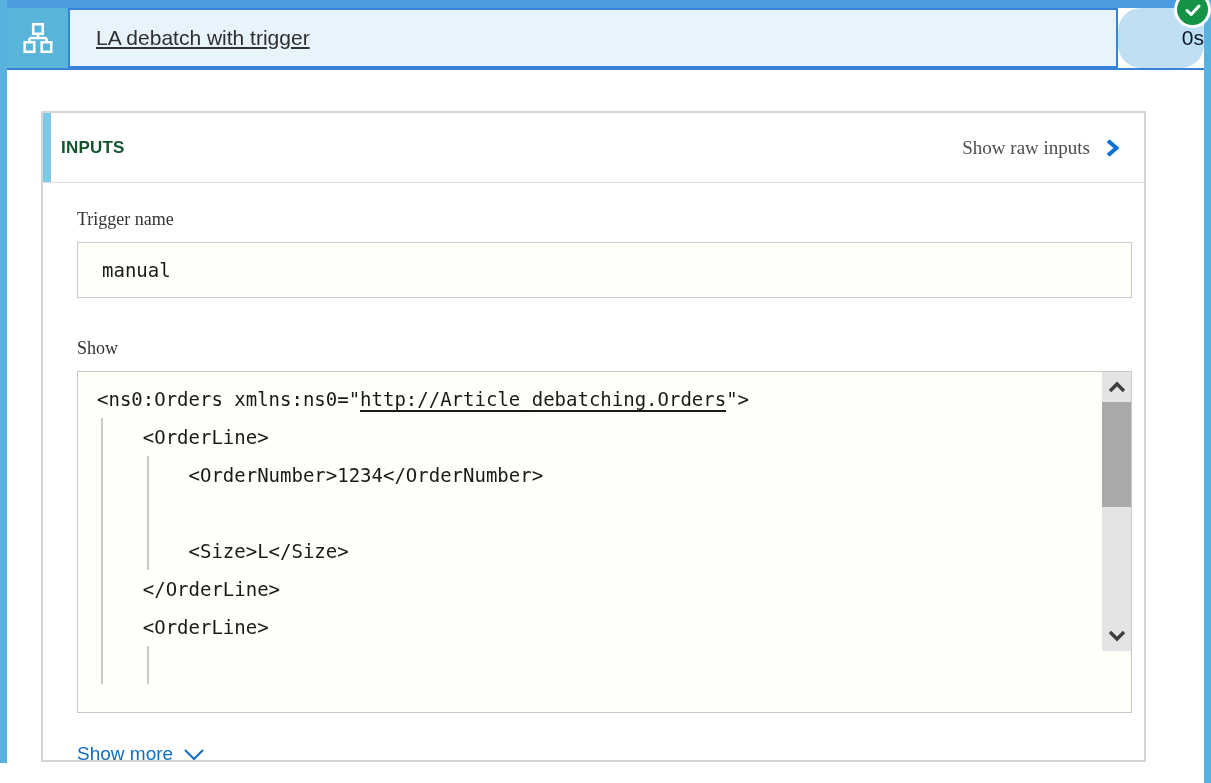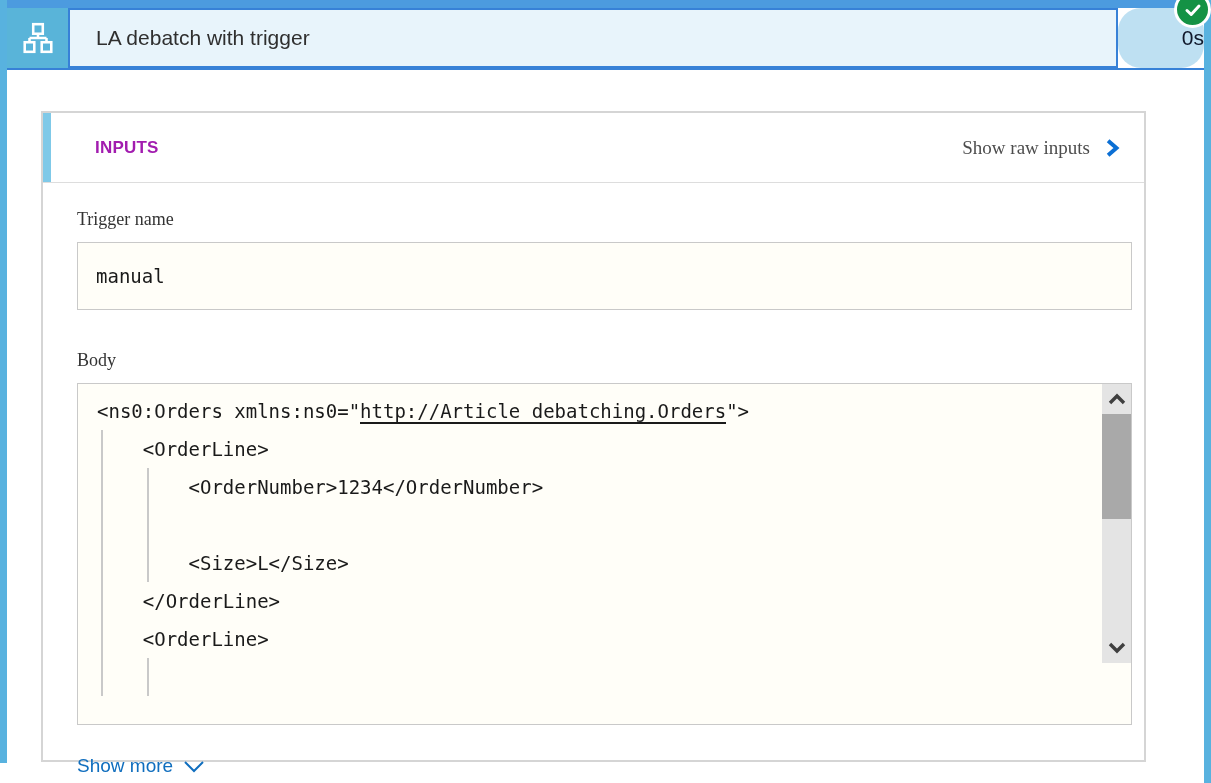--- a/index.html
+++ b/index.html
@@ -9,40 +9,40 @@
   .stage { position:relative; width:1211px; height:783px; background:#fff; overflow:hidden; }
 
   
   .topbar    { position:absolute; left:0; top:0; width:1211px; height:8px; background:var(--topbar-blue); }
   .leftstrip { position:absolute; left:0; top:0; width:7px; height:763px; background:var(--strip-blue); }
   .rightstrip{ position:absolute; right:0; top:0; width:7px; height:783px; background:var(--strip-blue); }
 
   
   .header { position:absolute; left:7px; top:8px; width:1197px; height:62px; display:flex; border-bottom:2px solid var(--title-border-blue); }
   .icon-box { width:61px; height:100%; background:var(--icon-box-blue); display:flex; align-items:center; justify-content:center; flex:0 0 61px; }
-  .title-box { flex:1 1 auto; background:var(--title-bg); border:2px solid var(--title-border-blue); display:flex; align-items:center; padding-left:26px; cursor:pointer; }
+  .title-box { flex:1 1 auto; background:var(--title-bg); border:2px solid var(--title-border-blue); display:flex; align-items:center; padding-left:26px; cursor:pointer;text-decoration:underline; }
   .title-box span { font-size:21px; color:#2f2f2f; }
   .duration { width:86px; flex:0 0 86px; background:var(--duration-bg); display:flex; align-items:center; justify-content:flex-end; font-size:21px; color:#0f172a;border-radius:23px; }
 
   
   .badge { position:absolute; left:1174px; top:-9px; width:37px; height:37px; border-radius:50%;
            background:var(--success-green); border:3px solid #fff; display:flex; align-items:center; justify-content:center; z-index:5; }
 
   
   .card { position:absolute; left:41px; top:111px; width:1105px; height:651px; background:#fff; border:2px solid var(--card-border); }
   .card-header { position:relative; height:70px; border-bottom:1px solid #ddd; display:flex; align-items:center; }
   .accent-bar { position:absolute; left:0; top:0; width:8px; height:69px; background:var(--accent-bar); }
-  .section-label { margin-left:52px; font-size:17px; font-weight:700; letter-spacing:.2px; color:#a21caf; }
+  .section-label { margin-left:18px; font-size:17px; font-weight:700; letter-spacing:.2px; color:#14532d; }
   .raw-link { margin-left:auto; margin-right:22px; display:flex; align-items:flex-end; gap:12px; cursor:pointer;font-family:Liberation Serif, serif; }
   .raw-link span { font-size:19px; color:#4d4d4d; }
 
   .card-body { padding:26px 12px 0 34px; }
   .field-label { font-size:18px; color:#333; margin-bottom:12px;font-family:Liberation Serif, serif; }
-  .value-box { width:1055px; height:68px; background:var(--field-bg); border:1px solid var(--field-border);
-               display:flex; align-items:center; padding-left:18px;
+  .value-box { width:1055px; height:56px; background:var(--field-bg); border:1px solid var(--field-border);
+               display:flex; align-items:center; padding-left:24px;
                font-family:"DejaVu Sans Mono","Liberation Mono",monospace; font-size:19px; color:var(--code-text); }
   .gap-lg { height:40px; }
   .gap-md { height:30px; }
 
   
   .codeblock { position:relative; width:1055px; height:342px; background:var(--field-bg); border:1px solid var(--field-border); overflow:hidden; }
   .code-lines { padding:8px 40px 0 19px; font-family:"DejaVu Sans Mono","Liberation Mono",monospace; font-size:19px; color:var(--code-text); }
   .code-line { position:relative; height:38px; line-height:38px; white-space:pre; }
   .indent-guide { position:absolute; top:0; bottom:0; width:2px; background:#c9c9c9; }
   .xml-link { border-bottom:2px solid #1a1a1a; cursor:pointer; }
@@ -101,21 +101,21 @@
       </div>
     </div>
 
     <div class="card-body">
       <div class="field-label">Trigger name</div>
       <div class="value-box">
         <span>manual</span>
       </div>
 
       <div class="gap-lg"></div>
-      <div class="field-label">Body</div>
+      <div class="field-label">Show</div>
 
       <div class="codeblock">
         <div class="code-lines" id="code-lines">
             <div class="code-line"><span>&lt;ns0:Orders xmlns:ns0="</span><span class="xml-link">http://Article_debatching.Orders</span><span>"&gt;</span></div>
             <div class="code-line"><span class="indent-guide" style="left: 4px;"></span><span>    &lt;OrderLine&gt;</span></div>
             <div class="code-line"><span class="indent-guide" style="left: 4px;"></span><span class="indent-guide" style="left: 49.8px;"></span><span>        &lt;OrderNumber&gt;1234&lt;/OrderNumber&gt;</span></div>
             <div class="code-line"><span class="indent-guide" style="left: 4px;"></span><span class="indent-guide" style="left: 49.8px;"></span></div>
             <div class="code-line"><span class="indent-guide" style="left: 4px;"></span><span class="indent-guide" style="left: 49.8px;"></span><span>        &lt;Size&gt;L&lt;/Size&gt;</span></div>
             <div class="code-line"><span class="indent-guide" style="left: 4px;"></span><span>    &lt;/OrderLine&gt;</span></div>
             <div class="code-line"><span class="indent-guide" style="left: 4px;"></span><span>    &lt;OrderLine&gt;</span></div>

